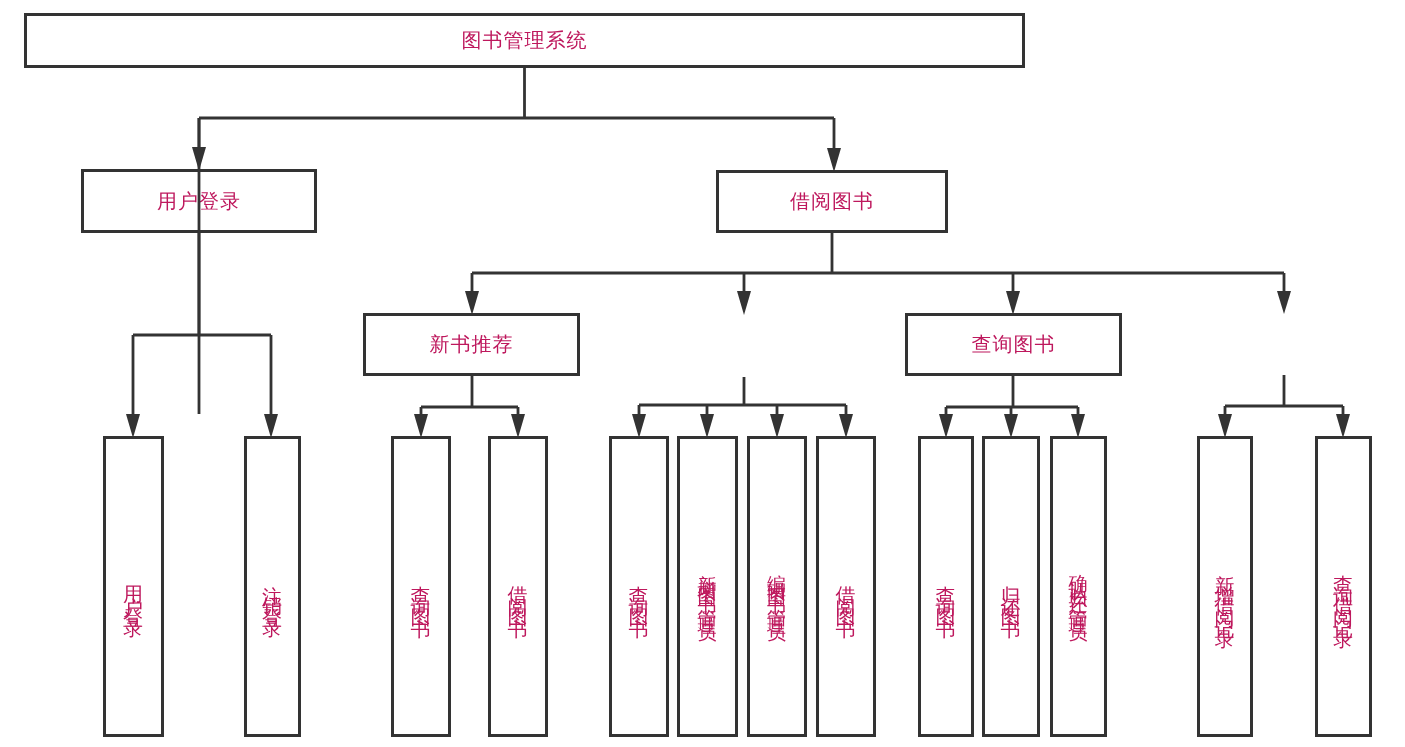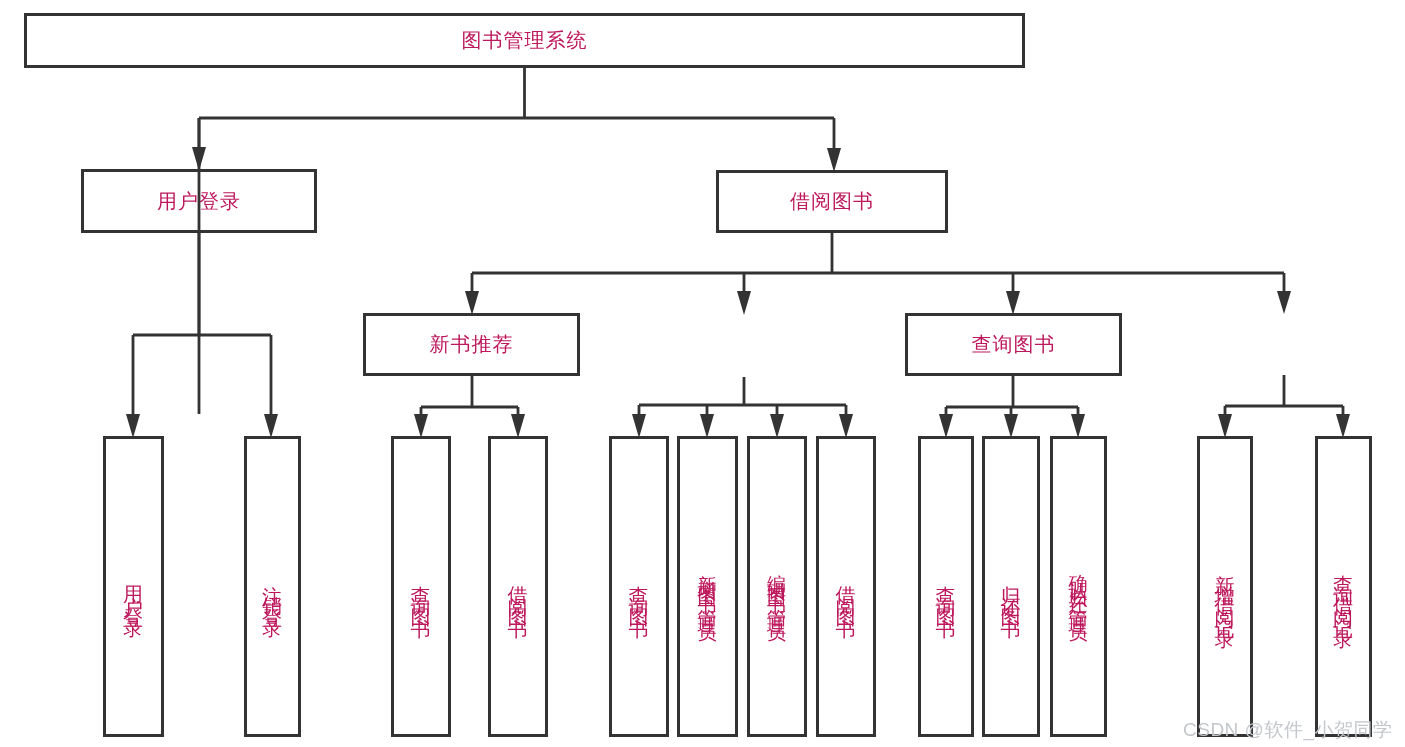--- a/index.html
+++ b/index.html
@@ -158,15 +158,14 @@
       <polygon points="770,414 784,414 777,438"></polygon>
       <polygon points="839,414 853,414 846,438"></polygon>
       <polygon points="939,414 953,414 946,438"></polygon>
       <polygon points="1004,414 1018,414 1011,438"></polygon>
       <polygon points="1071,414 1085,414 1078,438"></polygon>
       <polygon points="1218,414 1232,414 1225,438"></polygon>
       <polygon points="1336,414 1350,414 1343,438"></polygon>
     </g>
   </svg>
 
-  <div id="watermark">CSDN @软件_小贺同学</div>
 
 </div>
 
 </body></html>

